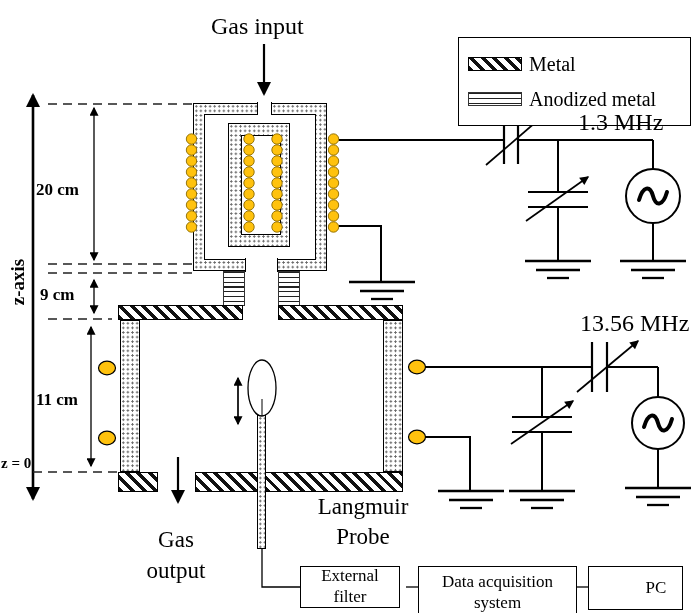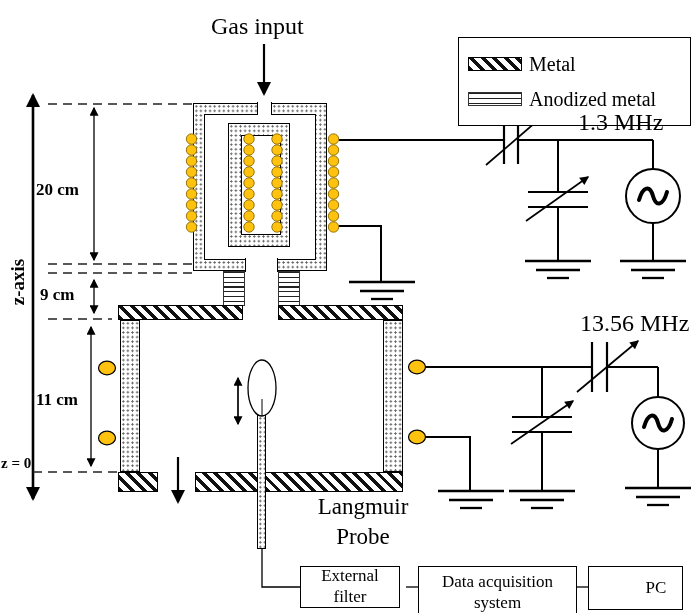--- a/index.html
+++ b/index.html
@@ -246,20 +246,21 @@
   </div>
 
   <div class="txt big" style="left:211px;top:13px;">Gas input</div>
   <div class="txt freq" style="left:578px;top:109px;">1.3 MHz</div>
   <div class="txt freq" style="left:580px;top:310px;">13.56 MHz</div>
   <div class="txt dim" style="left:36px;top:181px;">20 cm</div>
   <div class="txt dim" style="left:40px;top:286px;">9 cm</div>
   <div class="txt dim" style="left:36px;top:391px;">11 cm</div>
   <div class="txt dim" style="left:1px;top:455px;font-size:15px;">z = 0</div>
   <div class="txt dim" style="left:-14px;top:272px;width:64px;height:20px;text-align:center;font-size:19px;transform:rotate(-90deg);">z-axis</div>
+  <div class="txt big" style="left:135px;top:524px;width:82px;text-align:center;white-space:normal;line-height:1.35;font-size:23px;">Gas output</div>
   <div class="txt big" style="left:267px;top:492px;width:122px;text-align:center;white-space:normal;line-height:1.3;font-size:23px;margin-left:35px;">Langmuir Probe</div>
 
   <div class="fbox" style="left:300px;top:566px;width:100px;height:42px;">
     <span class="wrap2" style="width:82px;">External filter</span>
   </div>
   <div class="fbox" style="left:418px;top:566px;width:159px;height:54px;">
     <span class="wrap2" style="width:132px;">Data acquisition system</span>
   </div>
   <div class="fbox" style="left:588px;top:566px;width:95px;height:44px;padding-left:41px;">
     <span>PC</span>

